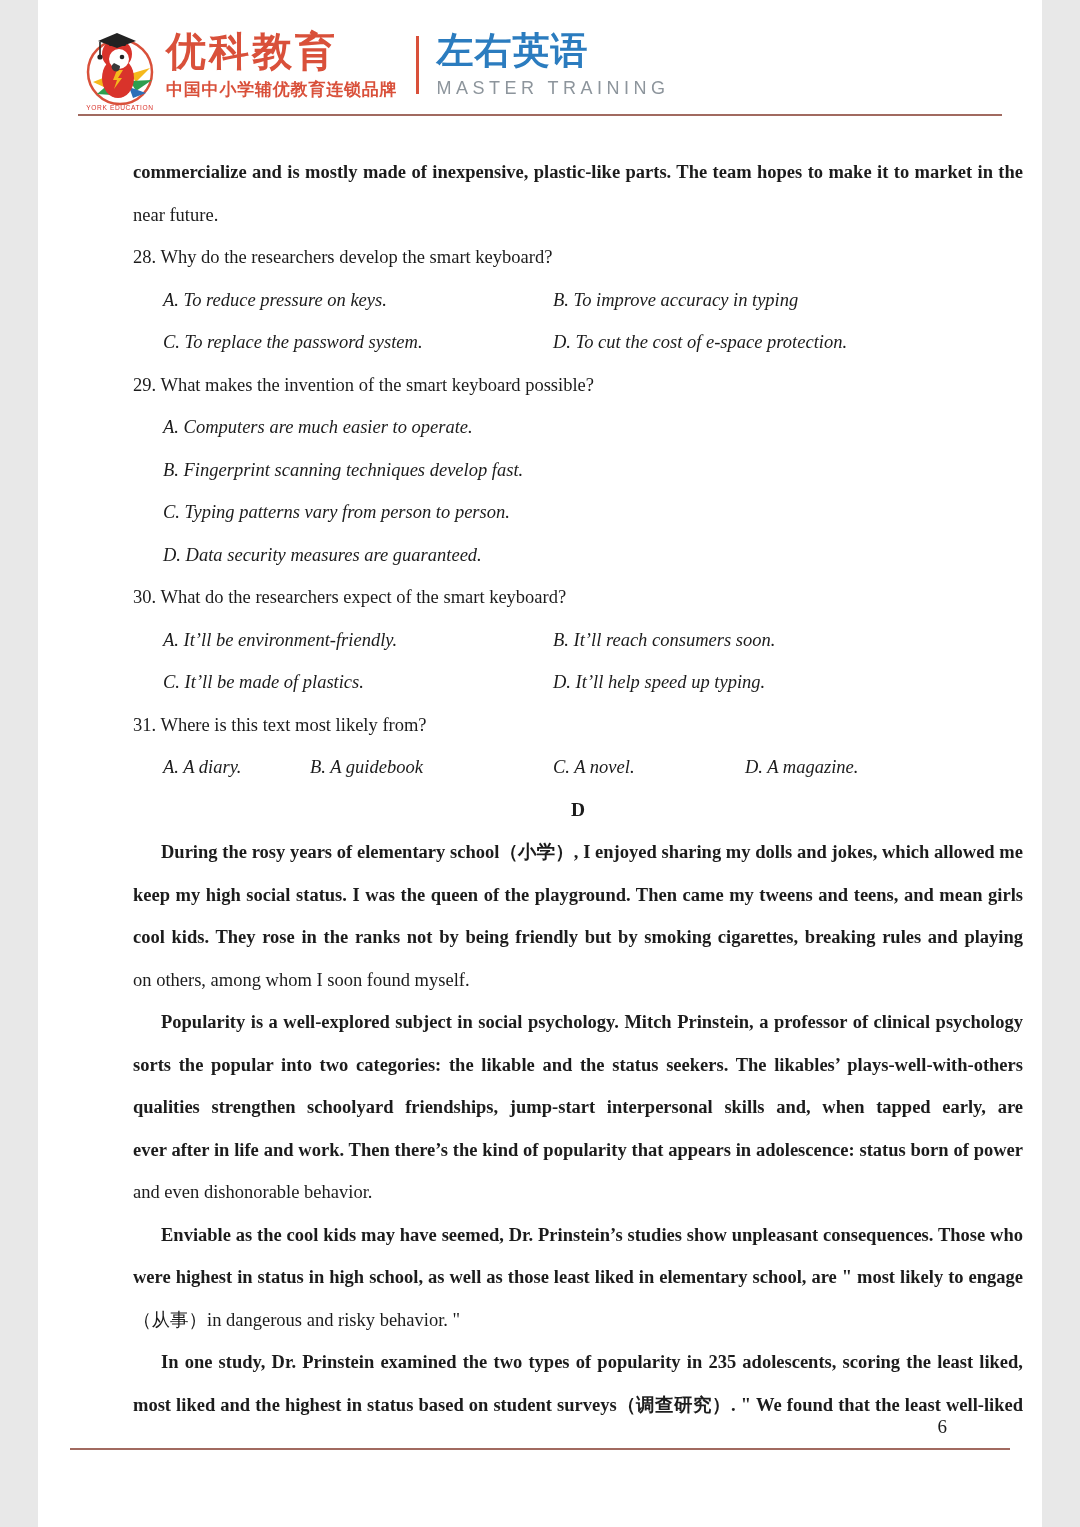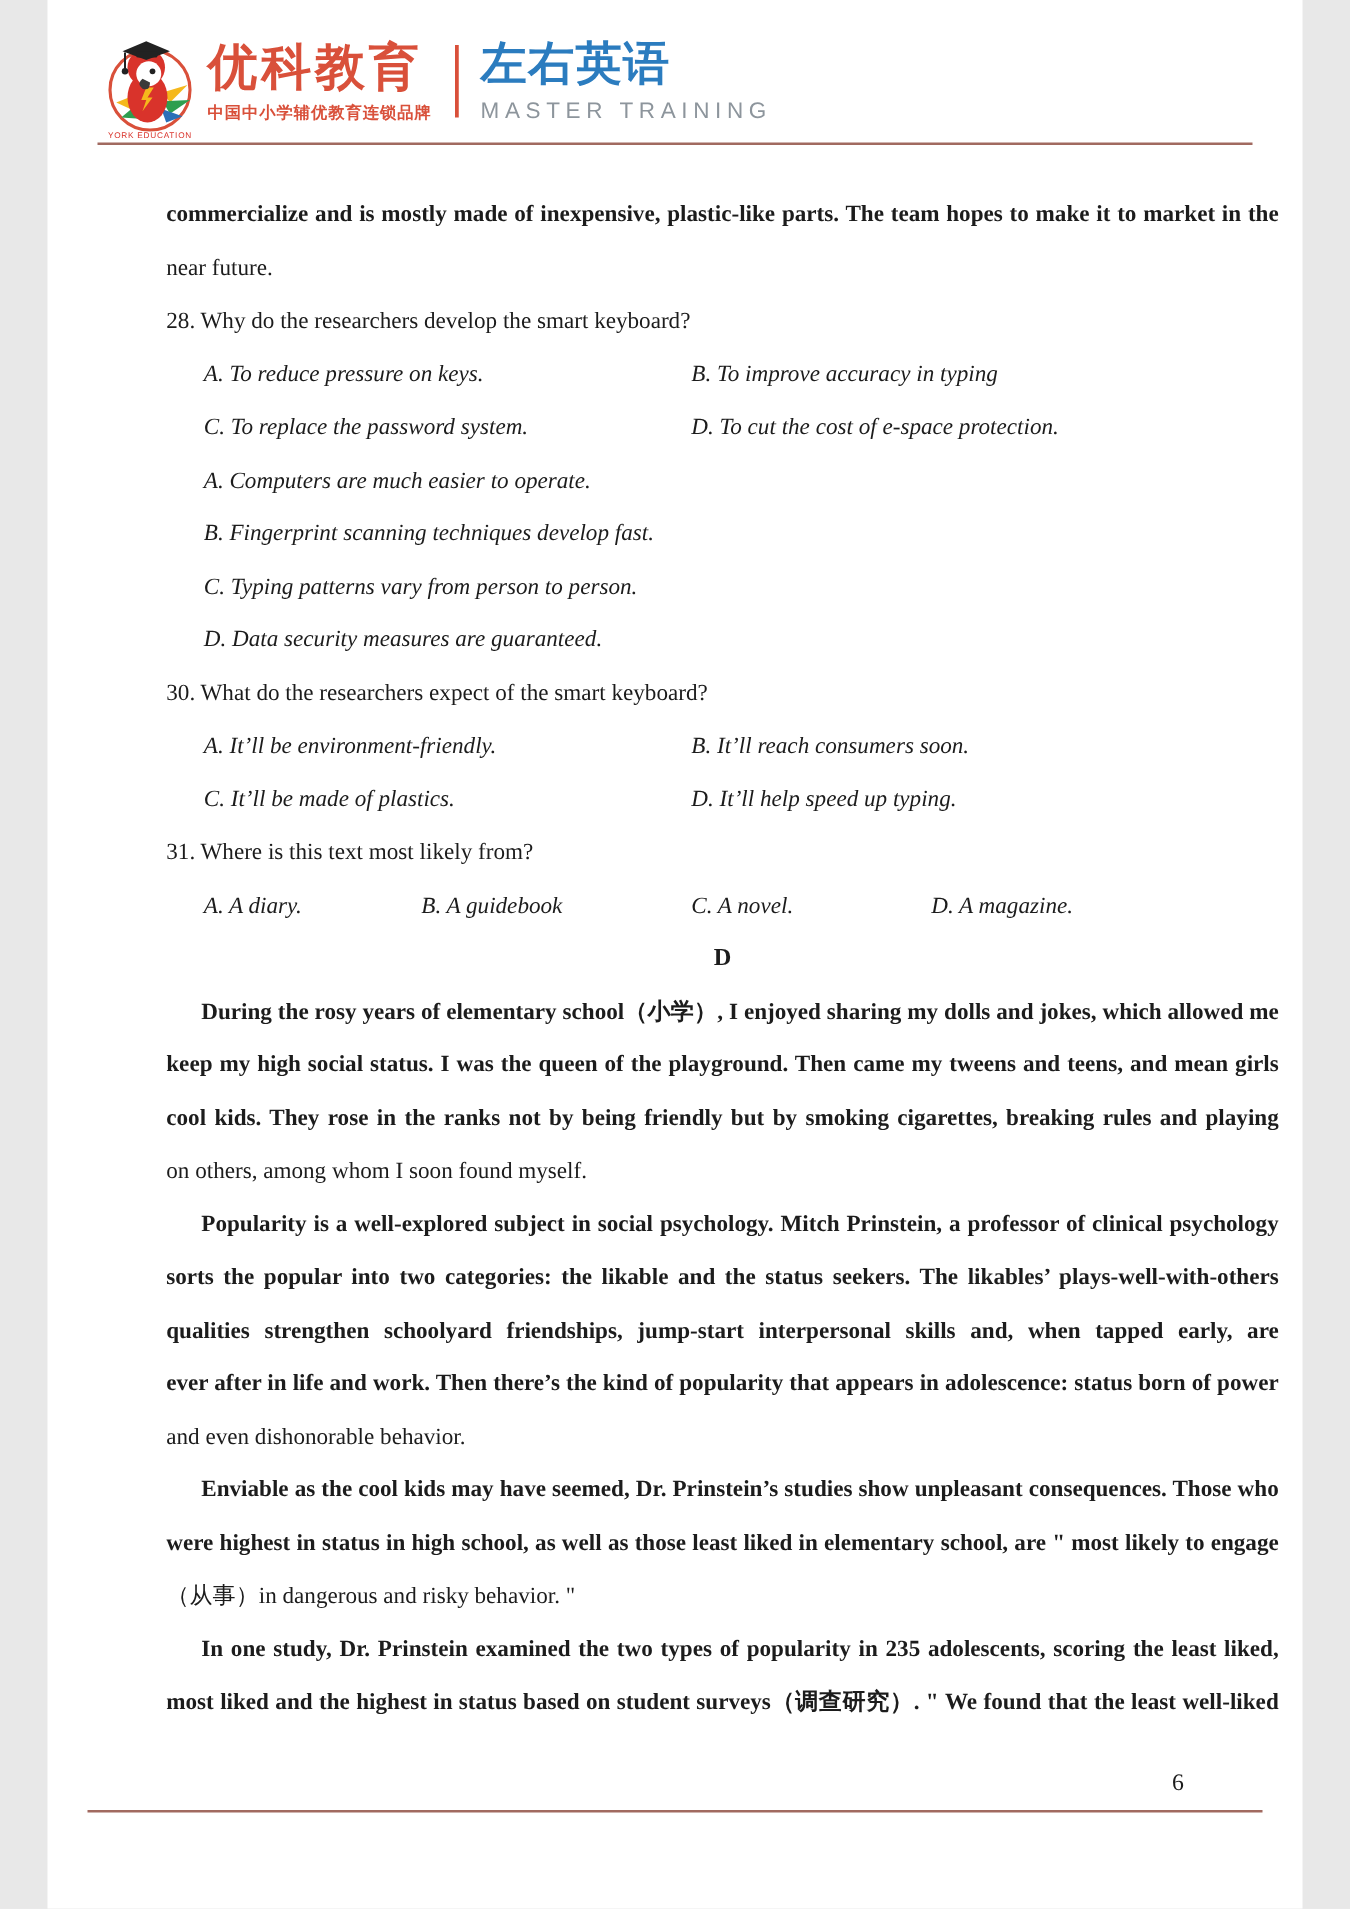--- a/index.html
+++ b/index.html
@@ -13,38 +13,38 @@
   .page{
     position:relative;width:1004px;height:1527px;margin:0 auto;
     background:#ffffff;overflow:hidden;
     font-family:"Liberation Serif", serif;color:var(--text-color);
   }
   
   .header{position:absolute;top:18px;left:46px;display:flex;align-items:center;}
   .logo-svg{display:block;}
   .brand-cn-wrap{margin-left:10px;font-family:"Liberation Sans", sans-serif;}
   .brand-cn{font-size:40px;font-weight:bold;color:var(--brand-red);letter-spacing:3px;line-height:1.1;}
-  .brand-cn-sub{font-size:13px;font-weight:bold;color:var(--brand-red);letter-spacing:0.8px;margin-top:5px;}
+  .brand-cn-sub{font-size:17px;font-weight:bold;color:var(--brand-red);letter-spacing:0.8px;margin-top:5px;}
   .vdivider{width:3px;height:58px;background:var(--brand-red);margin:0 17px 0 19px;}
   .brand-en-wrap{font-family:"Liberation Sans", sans-serif;}
   .brand-en{font-size:37px;font-weight:bold;color:var(--brand-blue);letter-spacing:1px;line-height:1.1;}
   .brand-en-sub{font-size:18px;color:var(--brand-gray);letter-spacing:4.5px;margin-top:6px;}
   .header-rule{position:absolute;top:114px;left:40px;right:40px;height:2px;background:var(--rule-color);}
   
   .content{
     position:absolute;left:95px;top:151px;width:890px;
     font-size:18.5px;line-height:42.5px;
   }
   .tline{height:42.5px;overflow:hidden;}
   .just{text-align:justify;text-align-last:justify;font-weight:bold;}
   .ind{padding-left:28px;}
   .row{position:relative;height:42.5px;}
   .row span{position:absolute;top:0;white-space:nowrap;font-style:italic;}
   .colA{left:30px;} .colB{left:420px;}
-  .q31-0{left:30px;} .q31-1{left:204px;} .q31-2{left:420px;} .q31-3{left:612px;}
+  .q31-0{left:30px;} .q31-1{left:177px;} .q31-2{left:420px;} .q31-3{left:612px;}
   .dhead{text-align:center;font-weight:bold;font-size:19.5px;}
   
   .page-number{position:absolute;right:95px;top:1406px;font-size:19px;line-height:42px;}
   .footer-rule{position:absolute;top:1448px;left:32px;right:32px;height:2px;background:var(--rule-color);}
 </style>
 </head>
 <body>
 
 <div class="page">
 
@@ -91,20 +91,21 @@
     <div class="tline">28. Why do the researchers develop the smart keyboard?</div>
     <div class="row">
       <span class="colA">A. To reduce pressure on keys.</span>
       <span class="colB">B. To improve accuracy in typing</span>
     </div>
     <div class="row">
       <span class="colA">C. To replace the password system.</span>
       <span class="colB">D. To cut the cost of e-space protection.</span>
     </div>
 
+    <div class="tline">29. What makes the invention of the smart keyboard possible?</div>
     <div class="row">
       <span class="colA">A. Computers are much easier to operate.</span>
     </div>
     <div class="row">
       <span class="colA">B. Fingerprint scanning techniques develop fast.</span>
     </div>
     <div class="row">
       <span class="colA">C. Typing patterns vary from person to person.</span>
     </div>
     <div class="row">

